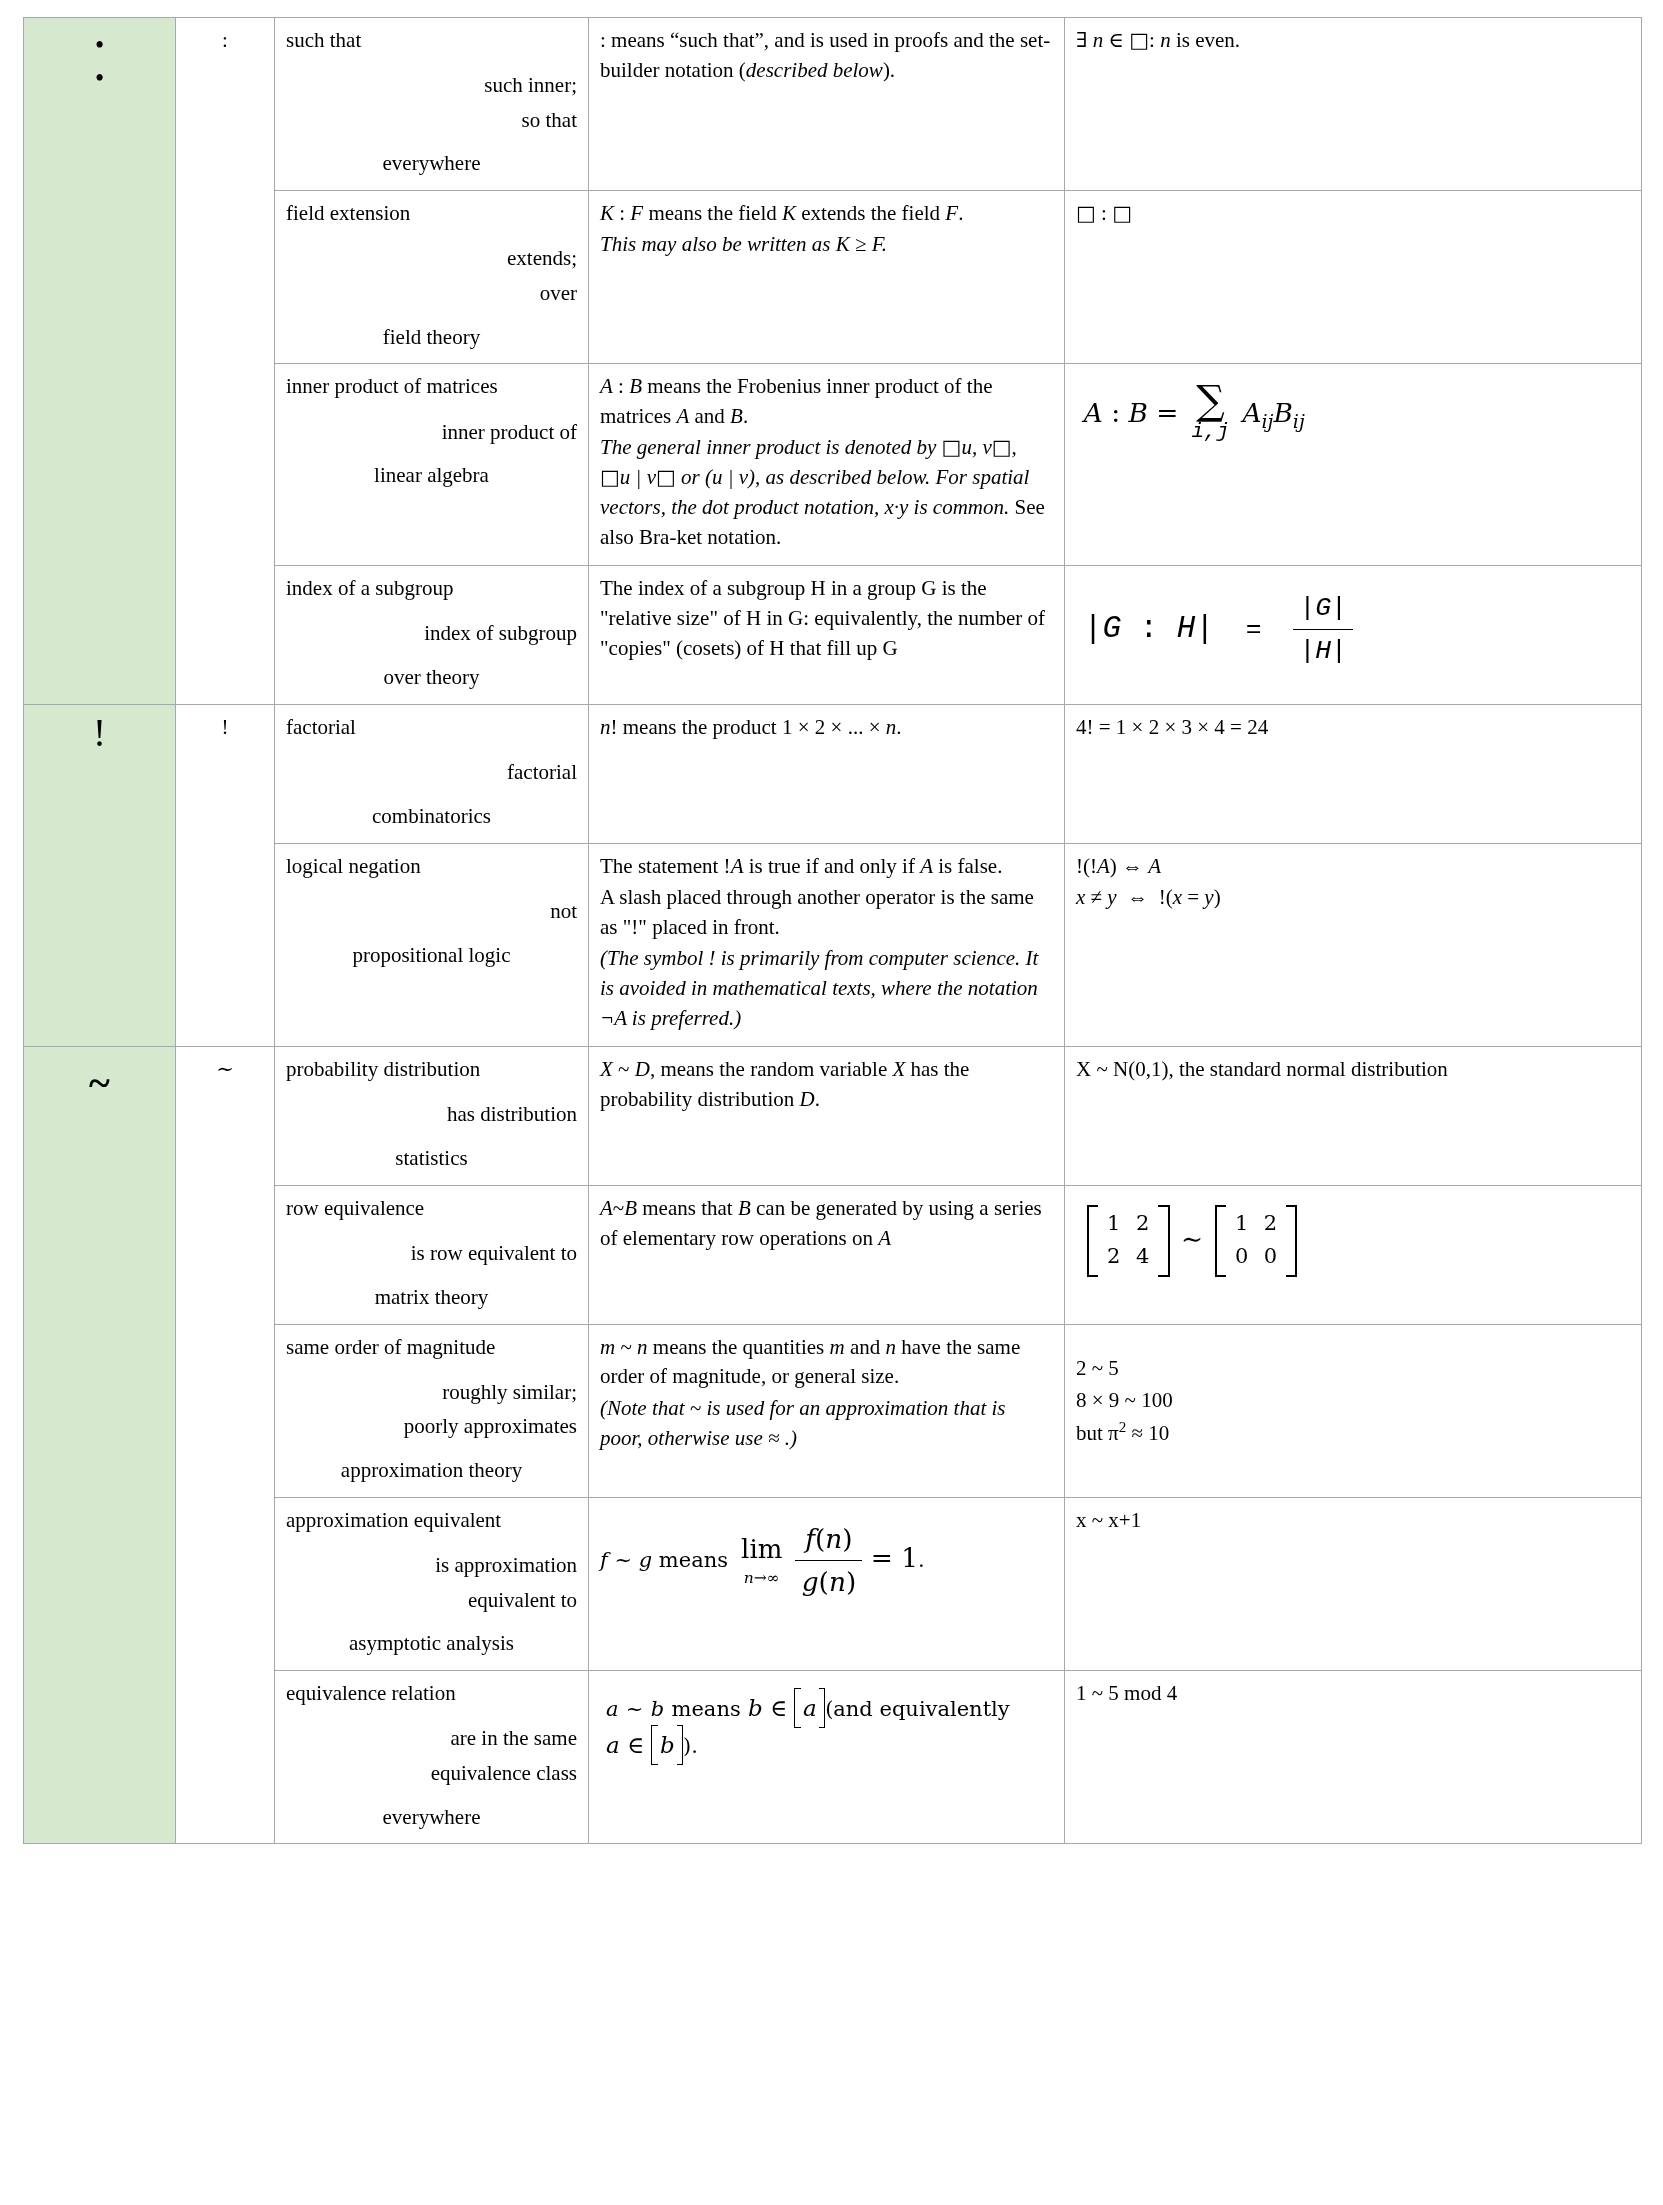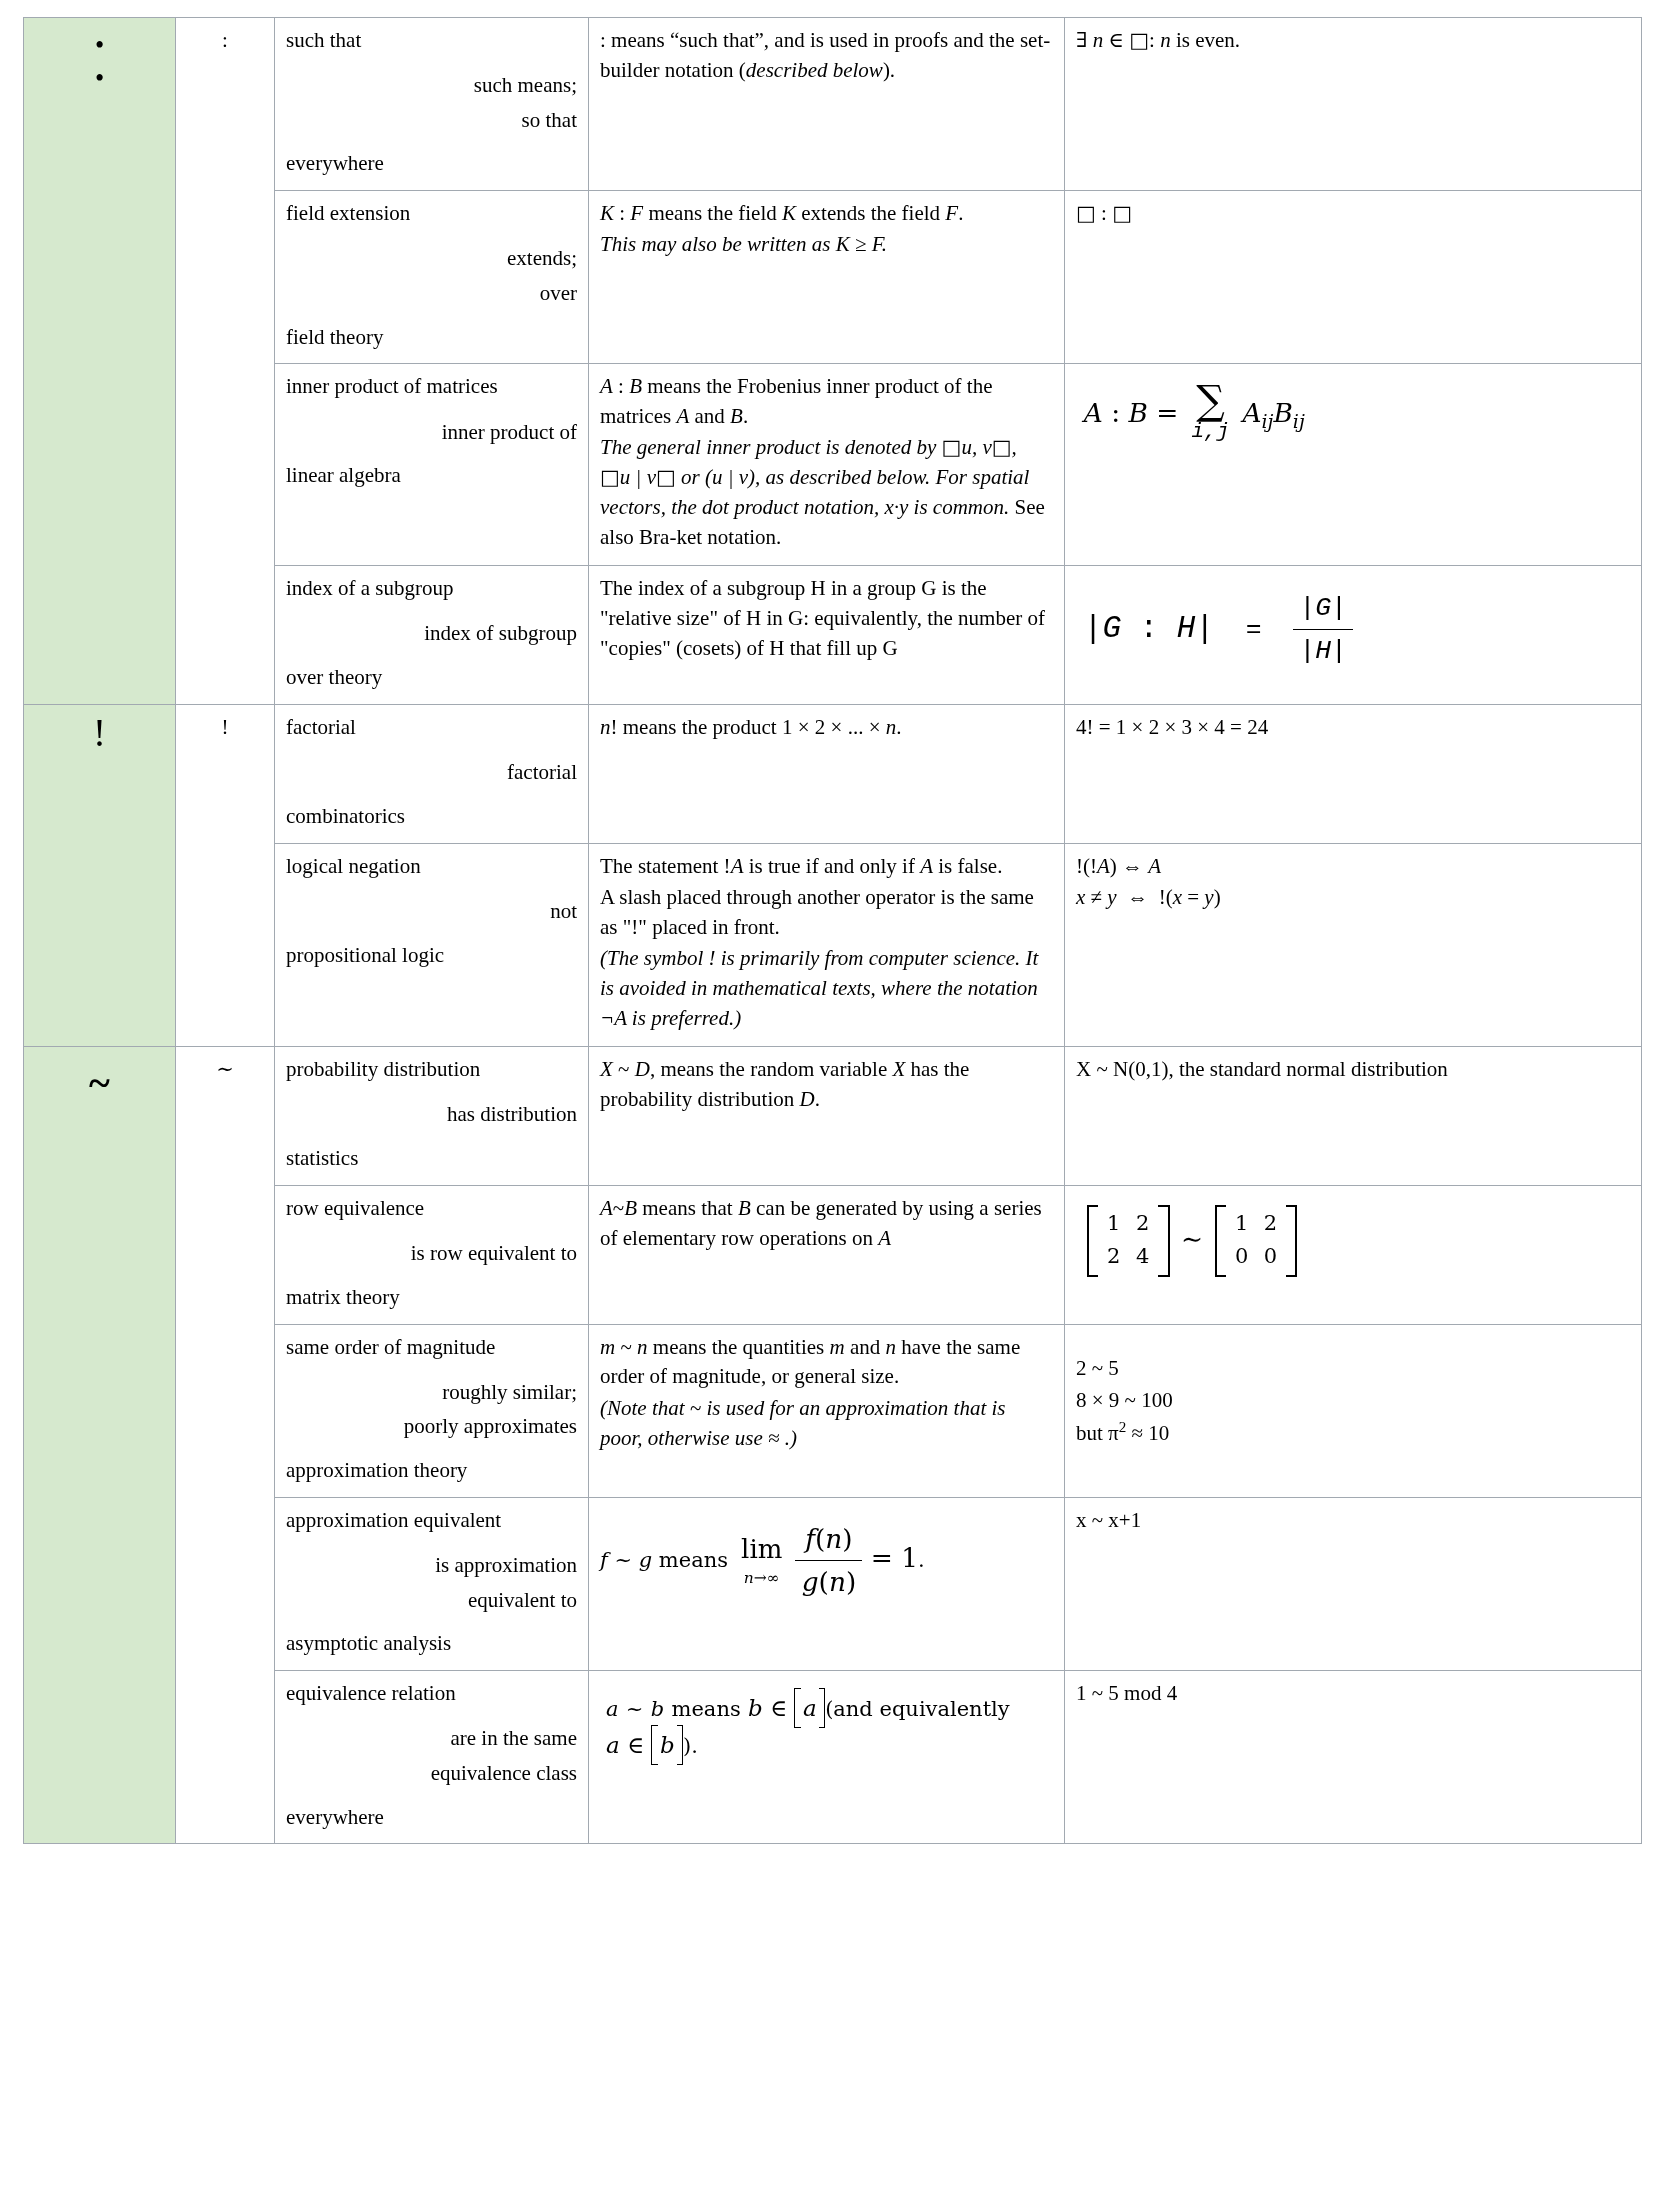--- a/index.html
+++ b/index.html
@@ -56,21 +56,21 @@
   .nm-main {
     text-align: left;
     margin-bottom: 15.5px;
   }
   .nm-read {
     text-align: right;
     margin-bottom: 4.7px;
   }
   .nm-read.last { margin-bottom: 0; }
   .nm-field {
-    text-align: left;
+    text-align: center;
     margin-top: 14px;
   }
   td.meancell p, td.examcell p {
     margin: 0 0 1.6px 0;
   }
   .ital { font-style: italic; }
   .mathit { font-style: italic; }
   .boxglyph {
     font-family: "DejaVu Sans", sans-serif;
     font-style: normal;
@@ -170,21 +170,21 @@
       <div style="font-size:26.4px;line-height:1.25;margin-top:3.1px;">
         <div>•</div>
         <div>•</div>
       </div>
     </td>
     <td class="unicell" rowspan="4">
       <span>:</span>
     </td>
     <td class="namecell">
       <div class="nm-main">such that</div>
-      <div class="nm-read">such means;</div>
+      <div class="nm-read">such inner;</div>
       <div class="nm-read last">so that</div>
       <div class="nm-field">everywhere</div>
     </td>
     <td class="meancell">
       <p>: means “such that”, and is used in proofs and the set-builder notation (<span class="ital">described below</span>).</p>
     </td>
     <td class="examcell">
       <p>∃&nbsp;<span class="mathit">n</span> ∈ <span class="boxglyph">□</span>: <span class="mathit">n</span> is even.</p>
     </td>
   </tr>

